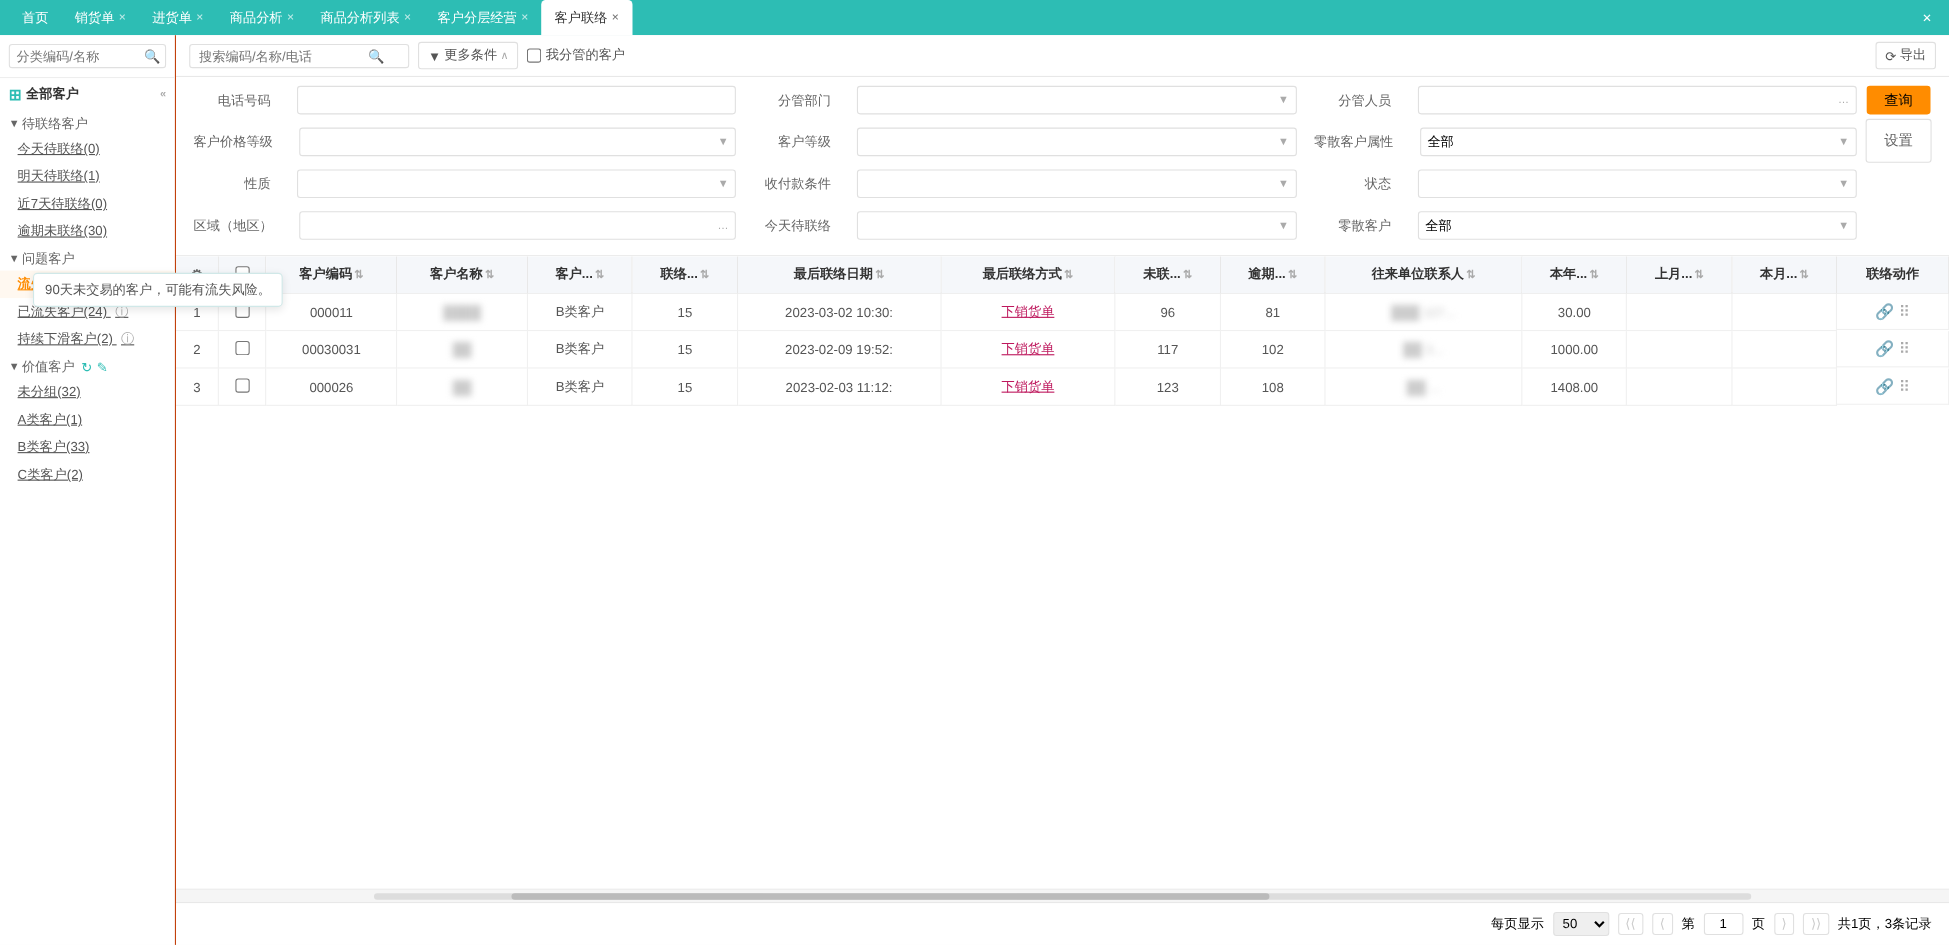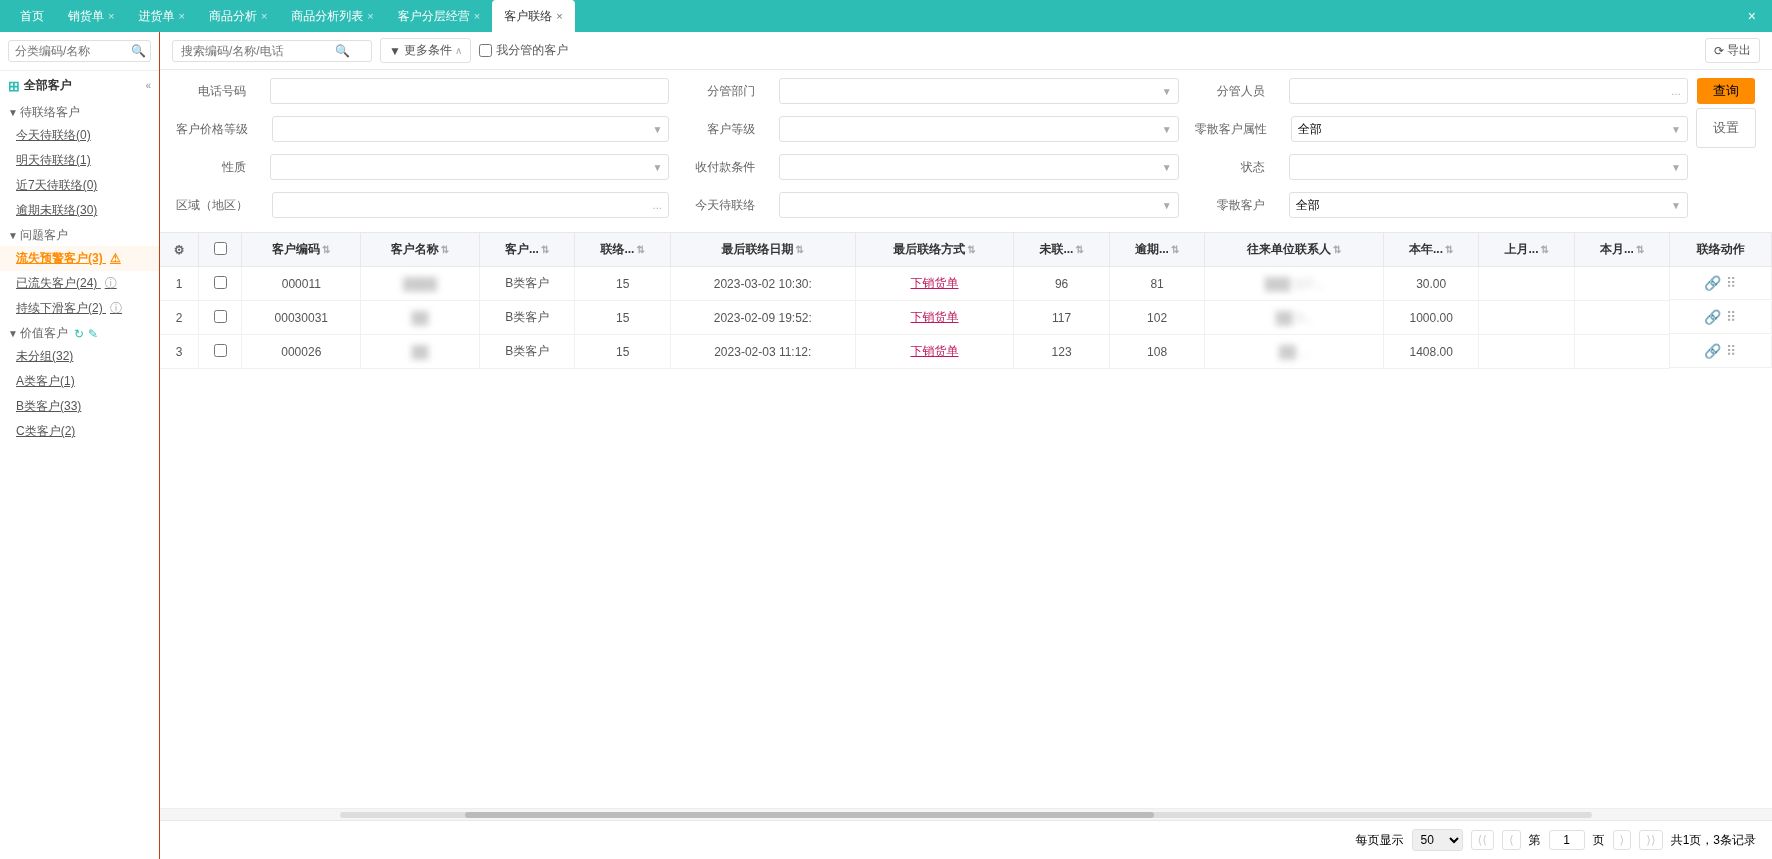--- a/index.html
+++ b/index.html
@@ -267,20 +267,23 @@
     <div class="sidebar-item">
       <span>A类客户(1)</span>
     </div>
     <div class="sidebar-item">
       <span>B类客户(33)</span>
     </div>
     <div class="sidebar-item">
       <span>C类客户(2)</span>
     </div>
 
+    <div class="tooltip-box">
+      <span>90天未交易的客户，可能有流失风险。</span>
+    </div>
   </div>
 
   <div class="content-area">
 
     <div class="search-bar">
       <div class="search-input-wrap">
         <input type="text" placeholder="搜索编码/名称/电话" style="">
         <span class="search-icon-btn">🔍</span>
       </div>
       <div class="filter-btn">

